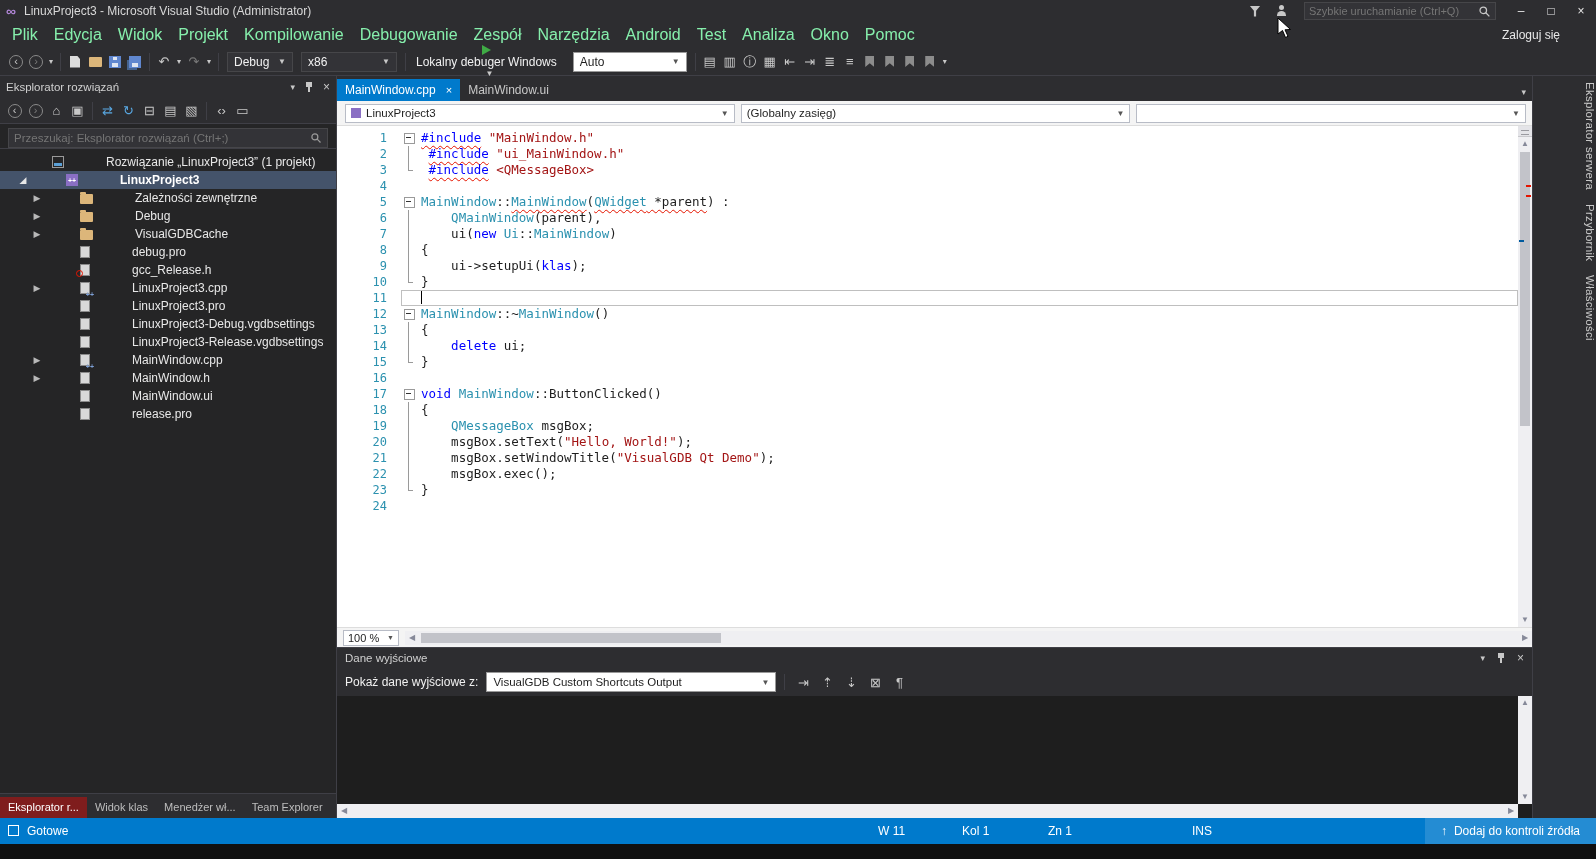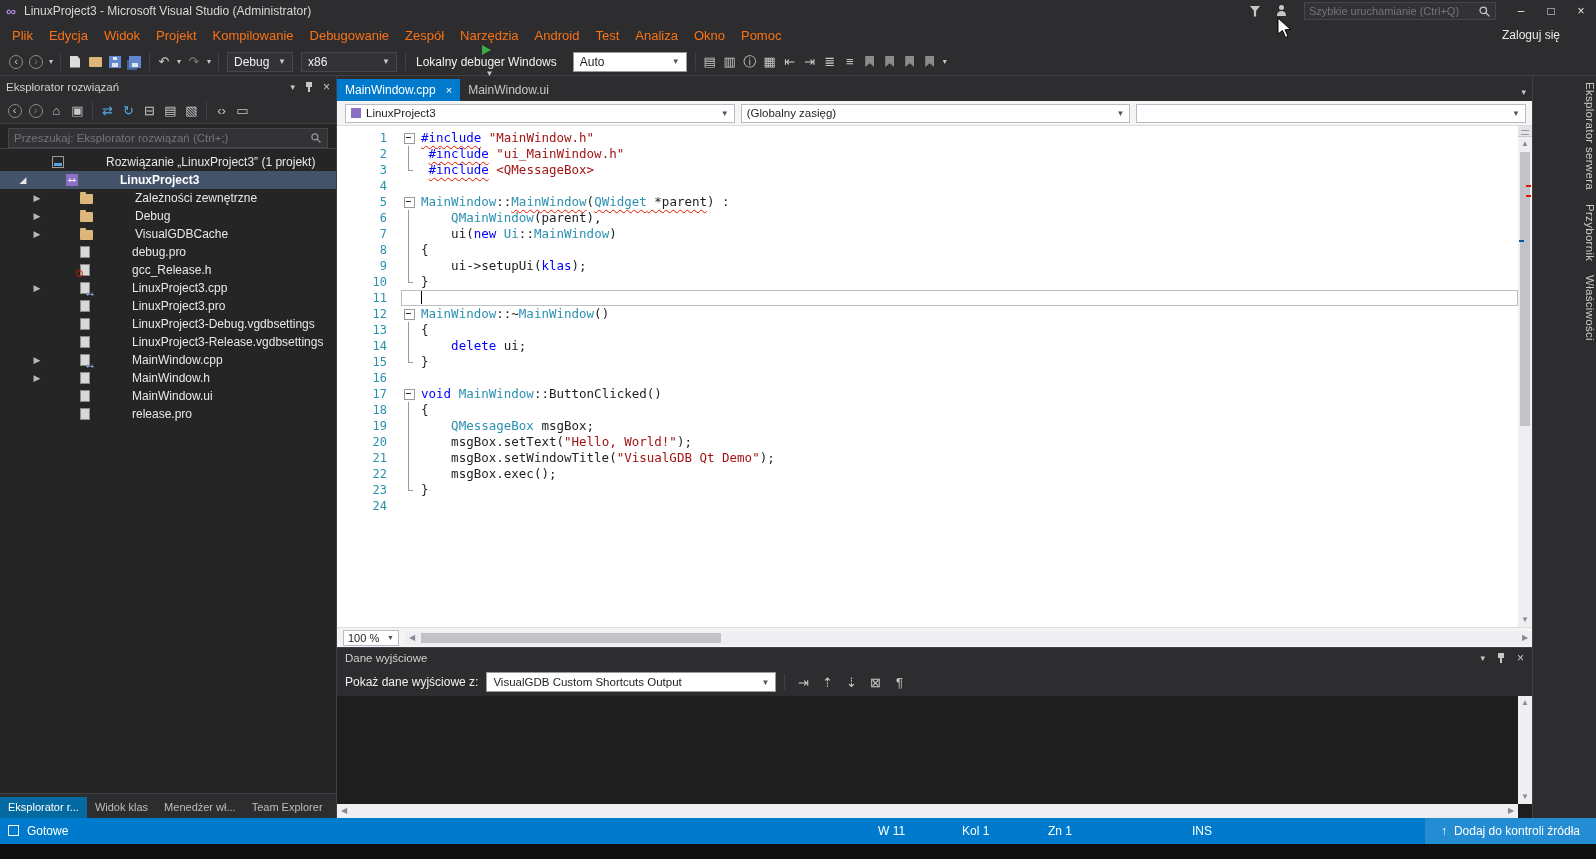--- a/index.html
+++ b/index.html
@@ -20,21 +20,21 @@
   .ic-person::after { content:""; position:absolute; left:2px; top:6px; width:9px; height:5px; border-radius:5px 5px 0 0; background:#c8c8c8; }
   .tbtn { width:26px; height:22px; display:flex; align-items:center; justify-content:center; color:#c8c8c8; }
   .quick-launch { width:192px; height:18px; margin:0 10px; background:#333337; border:1px solid #464649;
                   display:flex; align-items:center; padding:0 4px; }
   .quick-launch input { flex:1; background:transparent; border:none; outline:none; color:#999; font-size:11px;
                         font-family:"Liberation Sans",sans-serif; }
   .win-btn { width:30px; height:22px; display:flex; align-items:center; justify-content:center; color:#e8e8e8; font-size:12px; }
 
   
   .menubar { height:26px; display:flex; align-items:center; padding-left:4px; position:relative; }
-  .menu-item { padding:4px 8px; color:#f97316; font-size:13px;text-align:right; }
+  .menu-item { padding:4px 8px; color:#86efac; font-size:16px;text-align:right; }
   .sign-in { position:absolute; right:36px; color:#e8e8e8; font-size:12px; }
 
   
   .toolbar { height:28px; display:flex; align-items:center; padding-left:6px; border-bottom:1px solid #3f3f46; }
   .ticon { min-width:20px; height:22px; display:inline-flex; align-items:center; justify-content:center;
            color:#c8c8c8; font-size:13px; line-height:1; }
   .ticon.dim { color:#7a7a7a; }
   .ticon.tiny { min-width:10px; font-size:8px; }
   .circle-g { width:14px; height:14px; border:1px solid #8a8a8a; border-radius:50%;
               display:flex; align-items:center; justify-content:center; font-size:11px; padding-bottom:1px; }
@@ -85,21 +85,21 @@
   .i-cpp::after { content:"++"; position:absolute; right:-4px; bottom:-4px; font-size:7px; font-weight:bold; color:#7d9fd4; }
   .i-hx::after { content:""; position:absolute; left:-4px; bottom:-1px; width:5px; height:5px; border:1.5px solid #e51400; border-radius:50%; }
   .i-folder { width:13px; height:10px; background:#dcb67a; border-radius:1px; position:relative; margin-top:2px; }
   .i-folder::before { content:""; position:absolute; left:0; top:-2px; width:6px; height:2px; background:#dcb67a; border-radius:1px 1px 0 0; }
   .i-sln { width:12px; height:12px; border:1px solid #9a9a9a; position:relative; }
   .i-sln::after { content:""; position:absolute; left:1px; bottom:1px; right:1px; height:3px; background:#5ba0d6; }
   .i-proj { width:12px; height:12px; background:#8a6fc4; color:#fff; font-size:7px; font-weight:bold;
             display:flex; align-items:center; justify-content:center; }
   .lp-tabs { height:25px; background:#2d2d30; display:flex; align-items:flex-end; border-top:1px solid #3f3f46; }
   .lp-tab { padding:4px 8px 5px; font-size:11px; color:#bdbdbd; }
-  .lp-tab.active { background:#0369a1; color:#fff; }
+  .lp-tab.active { background:#7f1d1d; color:#fff; }
 
   
   .editor-zone { width:1195px; display:flex; flex-direction:column; }
   .tabstrip { height:25px; display:flex; align-items:flex-end; position:relative; }
   .doc-tab { height:22px; display:flex; align-items:center; padding:0 8px; font-size:12px; color:#c8c8c8; }
   .doc-tab.active { background:#007acc; color:#fff; }
   .doc-tab .close-x { margin-left:10px; font-size:11px; }
   .tabstrip-overflow { position:absolute; right:6px; bottom:4px; color:#c8c8c8; font-size:9px; }
   .navbar { height:25px; background:#f4f4f4; display:flex; align-items:center; padding:2px 6px 2px 8px; gap:6px; border-bottom:1px solid #ddd; }
   .nav-combo { flex:1; height:19px; background:#fff; border:1px solid #b8bcc6; color:#1e1e1e;

